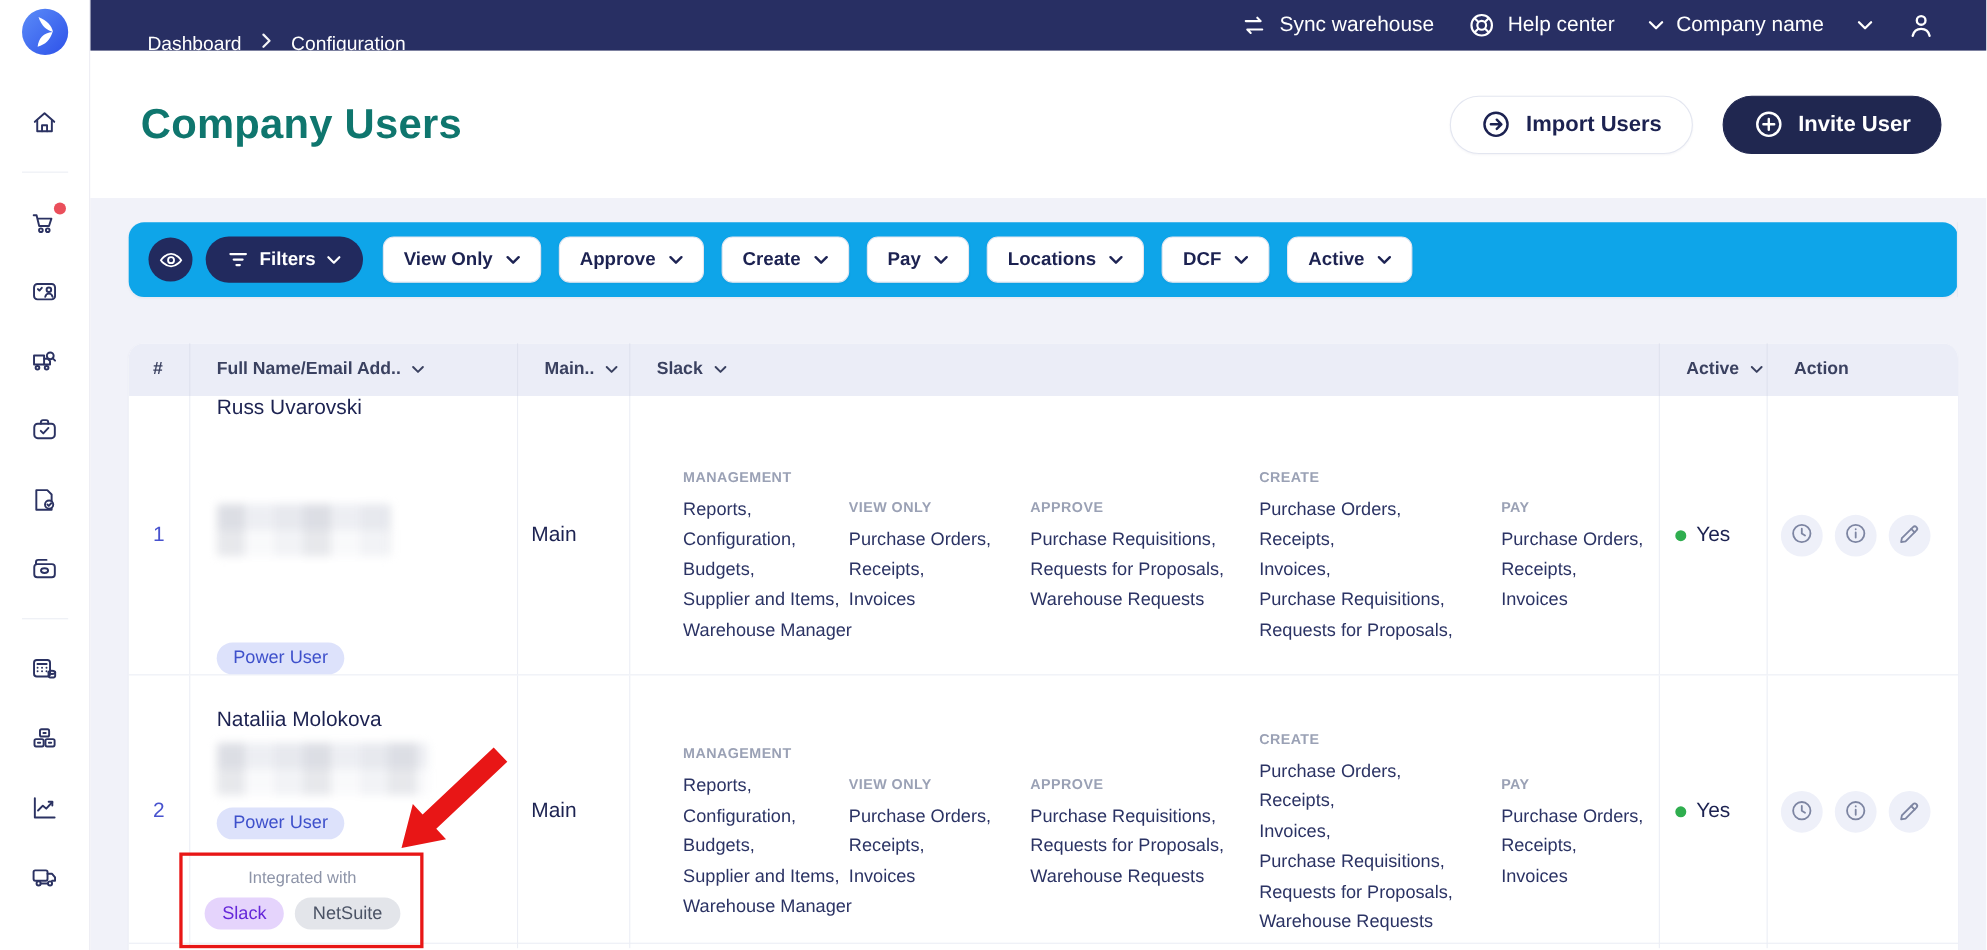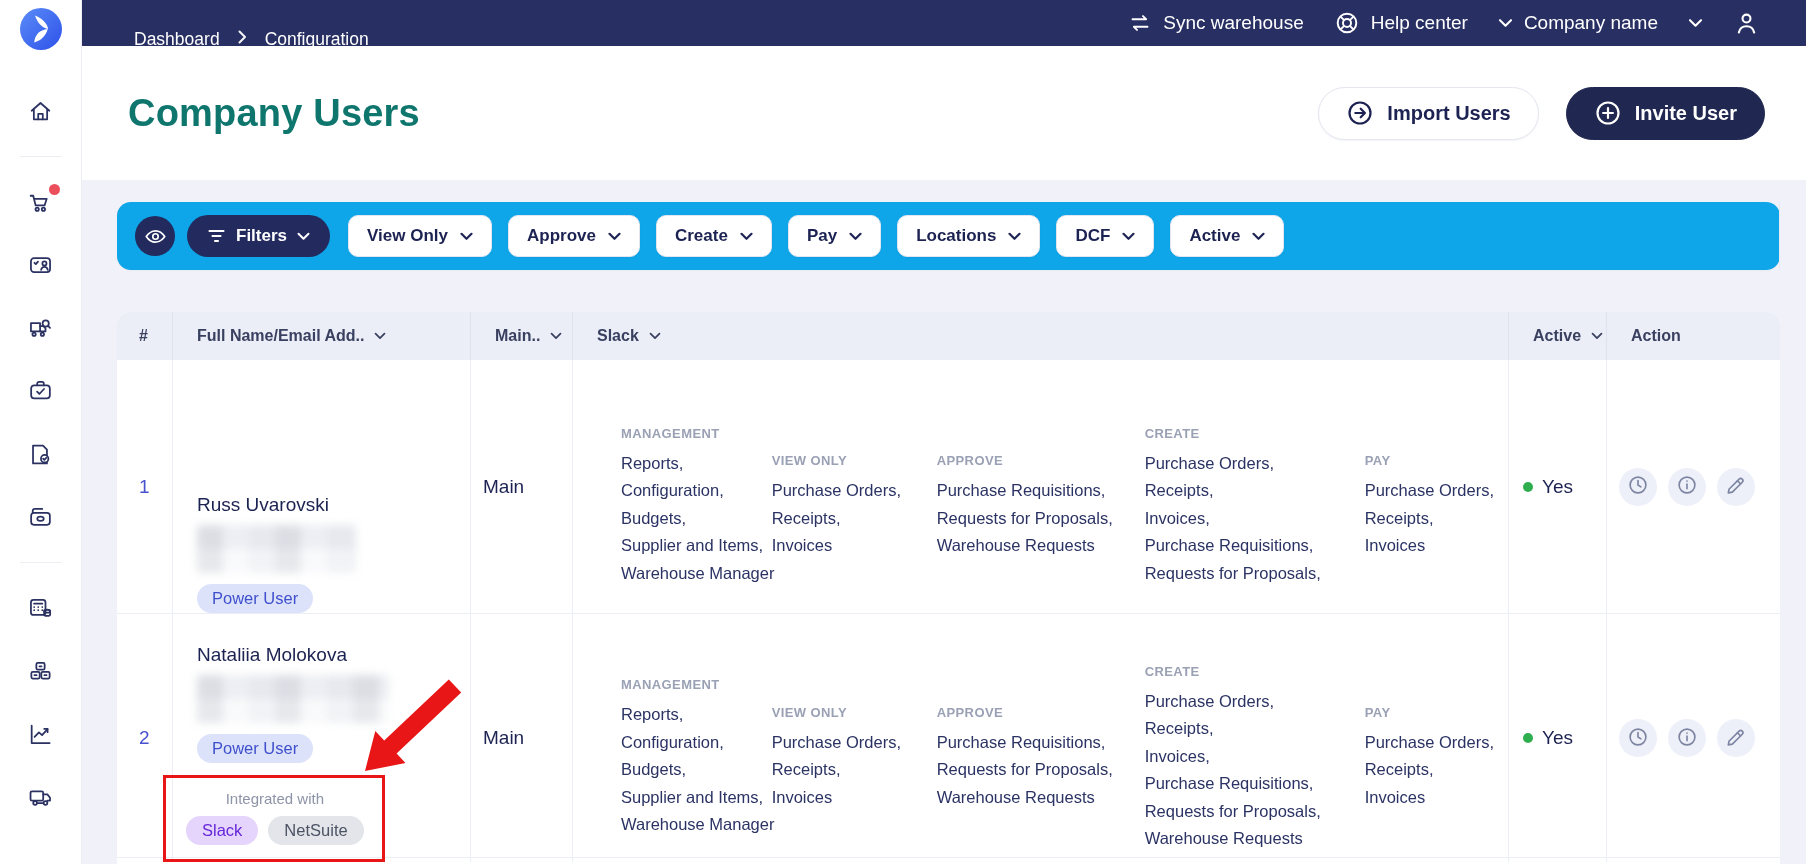--- a/index.html
+++ b/index.html
@@ -70,21 +70,21 @@
       padding-left:24px;box-sizing:border-box;border-left:1px solid #dfe2ee;cursor:pointer;}
   .th:first-child{border-left:none;padding-left:22px;cursor:default;}
   .th svg{flex:none;}
 
   .row{border-top:1px solid #eceef5;}
   .row.r0{border-top:none;height:253px;}
   .row.r1{height:243px;}
   .cell{border-left:1px solid #eceef5;box-sizing:border-box;min-width:0;}
   .cell:first-child{border-left:none;}
   .c-index{display:flex;align-items:center;padding-left:22px;color:#4752ce;font-size:19px;}
-  .c-name{padding:0 10px 0 24px;display:flex;flex-direction:column;justify-content:flex-end;align-items:flex-start;}
+  .c-name{padding:0 10px 0 24px;display:flex;flex-direction:column;justify-content:space-between;align-items:flex-start;}
   .r1 .c-name{justify-content:flex-start;padding-top:30px;text-align:center;}
   .name{font-size:19px;color:#1c2251;font-weight:500;}
   .email-blur{margin-top:9px;width:158px;height:48px;border-radius:4px;
       background:
         repeating-linear-gradient(90deg, rgba(176,180,192,.30) 0 26px, rgba(228,230,238,.22) 26px 52px, rgba(205,209,221,.26) 52px 78px),
         repeating-linear-gradient(0deg, rgba(255,255,255,.55) 0 24px, rgba(205,208,220,.30) 24px 48px);
       filter:blur(4px);}
   .r1 .email-blur{width:192px;}
   .badge{margin-top:11px;background:#dde2fb;color:#3e50cb;font-size:16.5px;font-weight:500;
          padding:5px 15px;border-radius:15px;}

